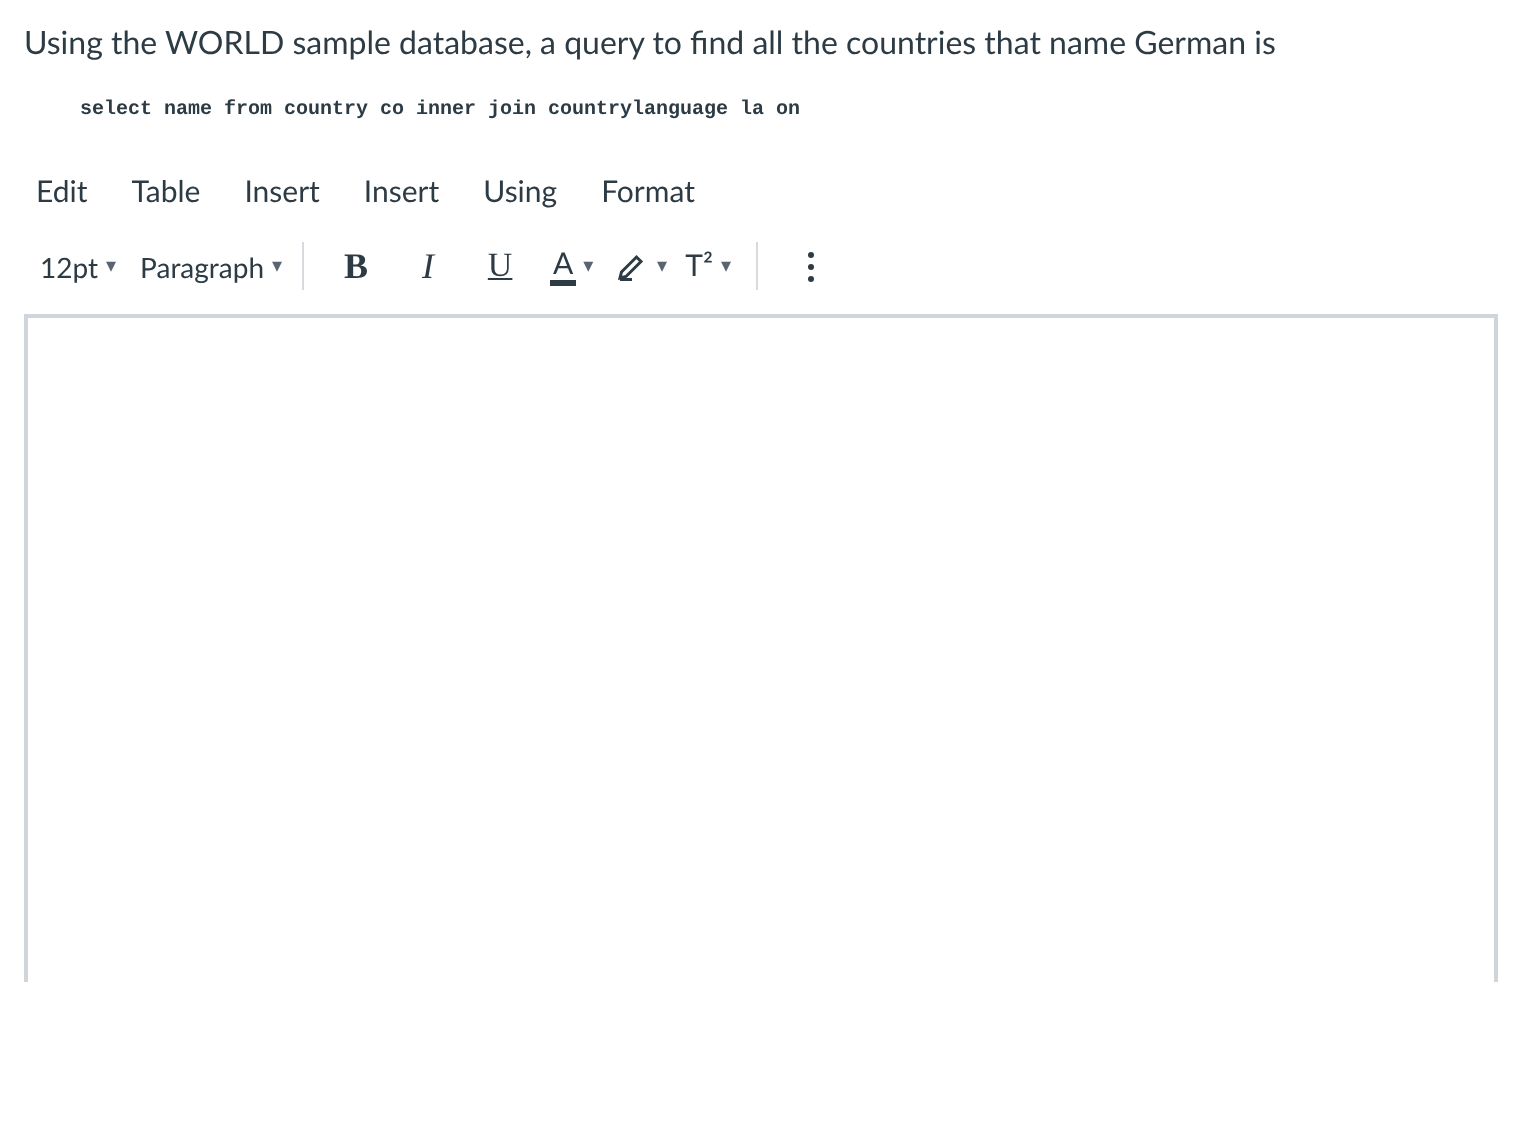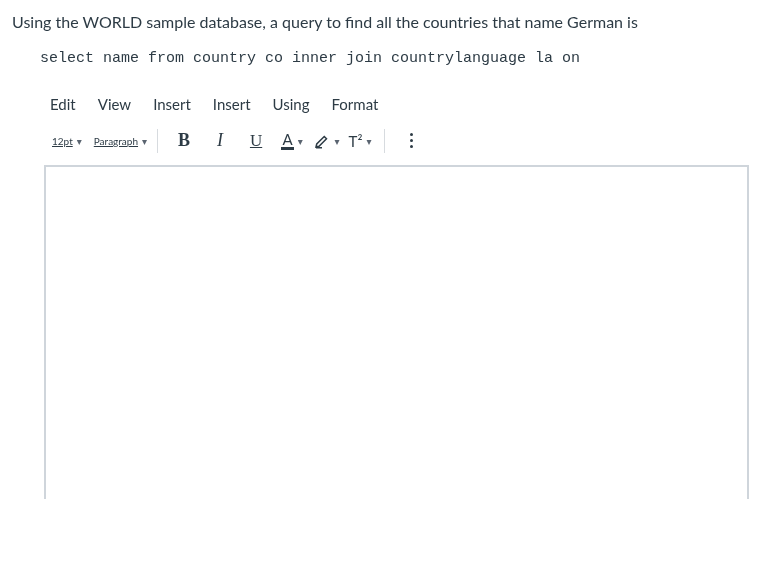--- a/index.html
+++ b/index.html
@@ -10,30 +10,29 @@
     color: #2d3b45;
     background: #fff;
     width: 737px;
   }
   .question p {
     margin: 0 0 14px 0;
     line-height: 1.5;
   }
   .code {
     font-family: "Courier New", Courier, monospace;
-    font-weight: normal;
-    font-size: 15px;
+    font-weight: bold;
+    font-size: 10px;
   }
   .indent {
     padding-left: 28px;
   }
   .editor-wrap {
     margin-top: 18px;
     border: none;
-    margin-left: 32px;
   }
   .menu-bar {
     display: flex;
     gap: 22px;
     padding: 6px 6px 10px 6px;
     font-size: 15px;
     color: #2d3b45;
   }
   .menu-bar span {
     cursor: pointer;
@@ -66,23 +65,22 @@
     background: #d7dbdf;
     margin: 0 8px;
   }
   .tb-btn svg { display:block; }
   .chev {
     margin-left: 4px;
     font-size: 10px;
     color: #5a6470;
   }
   .fontlabel {
-    font-size: 10px;
+    font-size: 14px;
     color: #2d3b45;
-    text-decoration: underline;
   }
   .content-area {
     border-left: 2px solid #cfd5db;
     border-right: 2px solid #cfd5db;
     border-bottom: none;
     min-height: 308px;
     background: #fff;
     padding: 12px;
     outline: none;
   }
@@ -101,21 +99,21 @@
 
 <div class="question">
   <p>Using the WORLD sample database,  a query to find all the countries that name German is</p>
   <p class="code indent">select name from country co inner join countrylanguage la on</p>
 </div>
 
 <div class="editor-wrap">
 
   <div class="menu-bar">
     <span>Edit</span>
-    <span>View</span>
+    <span>Table</span>
     <span>Insert</span>
     <span>Insert</span>
     <span>Using</span>
     <span>Format</span>
   </div>
 
   <div class="toolbar">
 
     <div class="tb-item drop">
       <span class="fontlabel">12pt</span>

